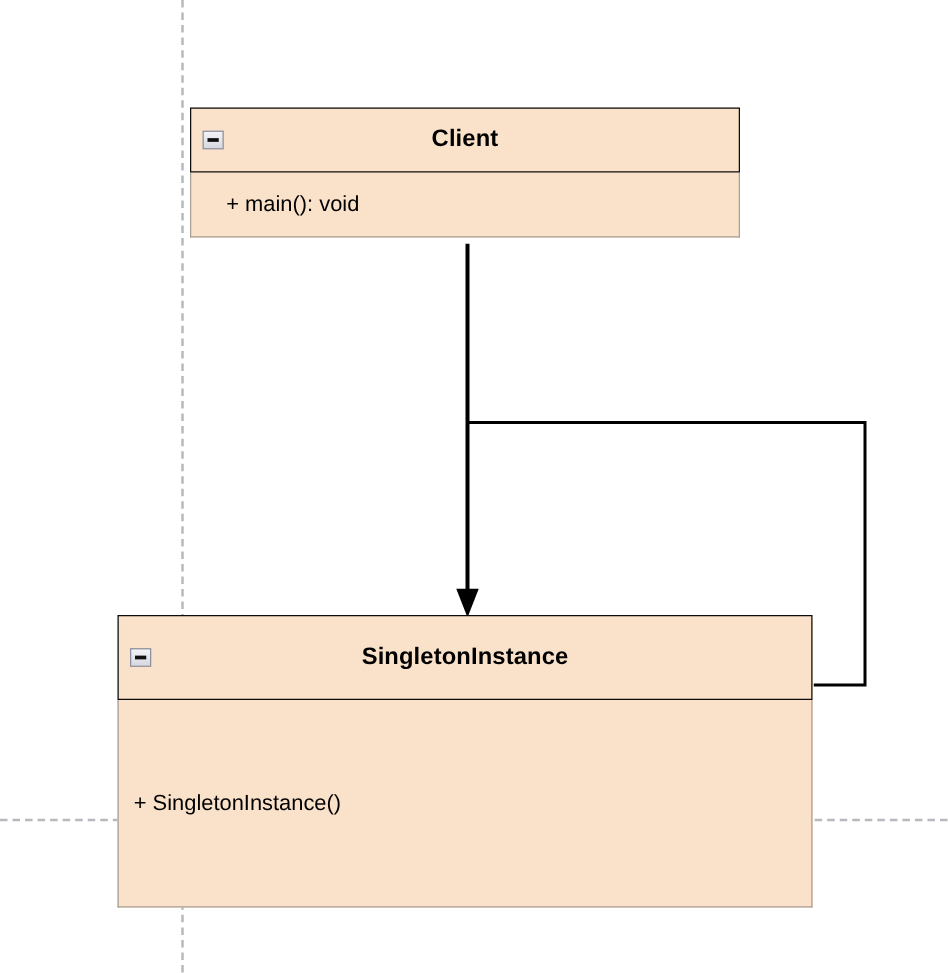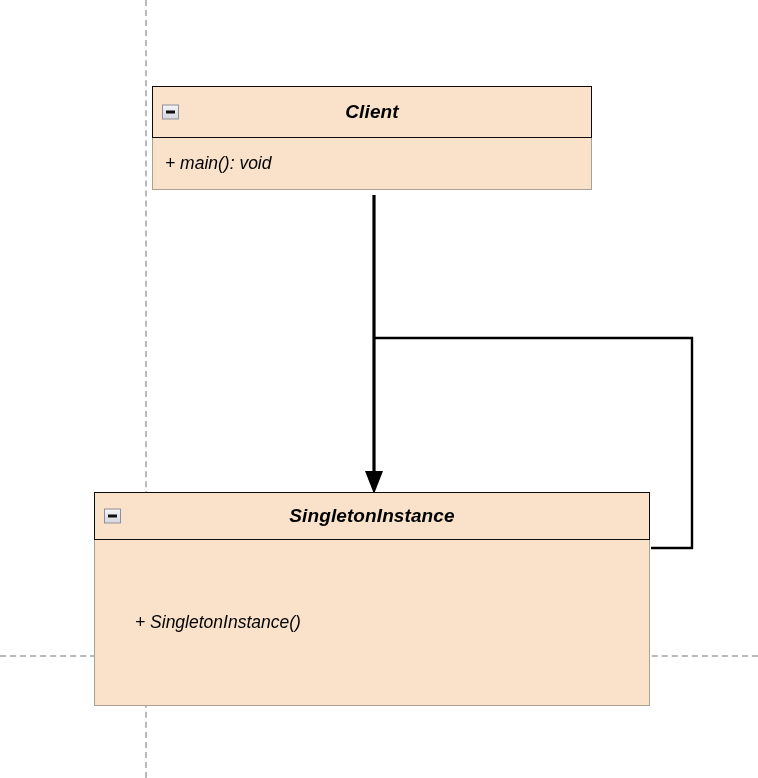--- a/index.html
+++ b/index.html
@@ -11,21 +11,20 @@
     height: 778px;
     background: #ffffff;
     font-family: "Liberation Sans", sans-serif;
     overflow: hidden;
   }
   #canvas {
     position: relative;
     width: 758px;
     height: 778px;
     background: #ffffff;
-    font-style: italic;
   }
 
   
   .guide-v {
     position: absolute;
     width: 0;
     border-left: 2px dashed #b6b9bd;
     top: 0;
     height: 778px;
   }
@@ -104,28 +103,28 @@
     display: block;
     width: 9px;
     height: 2.5px;
     background: #101010;
   }
 
   
   #client-class { left: 152px; top: 86px; width: 440px; }
   #client-class .uml-header { height: 52px; }
   #client-class .uml-title { font-size: 19px; }
-  #client-class .uml-body  { height: 52px; }
+  #client-class .uml-body  { height: 52px; padding-left: 16px; }
   #client-class .uml-member { font-size: 17.5px; }
 
   #singleton-class { left: 94px; top: 492px; width: 556px; }
-  #singleton-class .uml-header { height: 48px; }
+  #singleton-class .uml-header { height: 68px; }
   #singleton-class .uml-title { font-size: 19px; }
   #singleton-class .uml-body  { height: 166px; padding: 6px 0; gap: 17px; }
-  #singleton-class .uml-member { font-size: 17.5px; margin-left: 28px; }
+  #singleton-class .uml-member { font-size: 17.5px; }
 </style>
 </head>
 <body>
 
 <div id="canvas">
 
   <div class="guide-v" style="left:145px;"></div>
   <div class="guide-h" style="top:655px;"></div>
 
   <svg class="edge-layer" width="758" height="778" viewBox="0 0 758 778">

